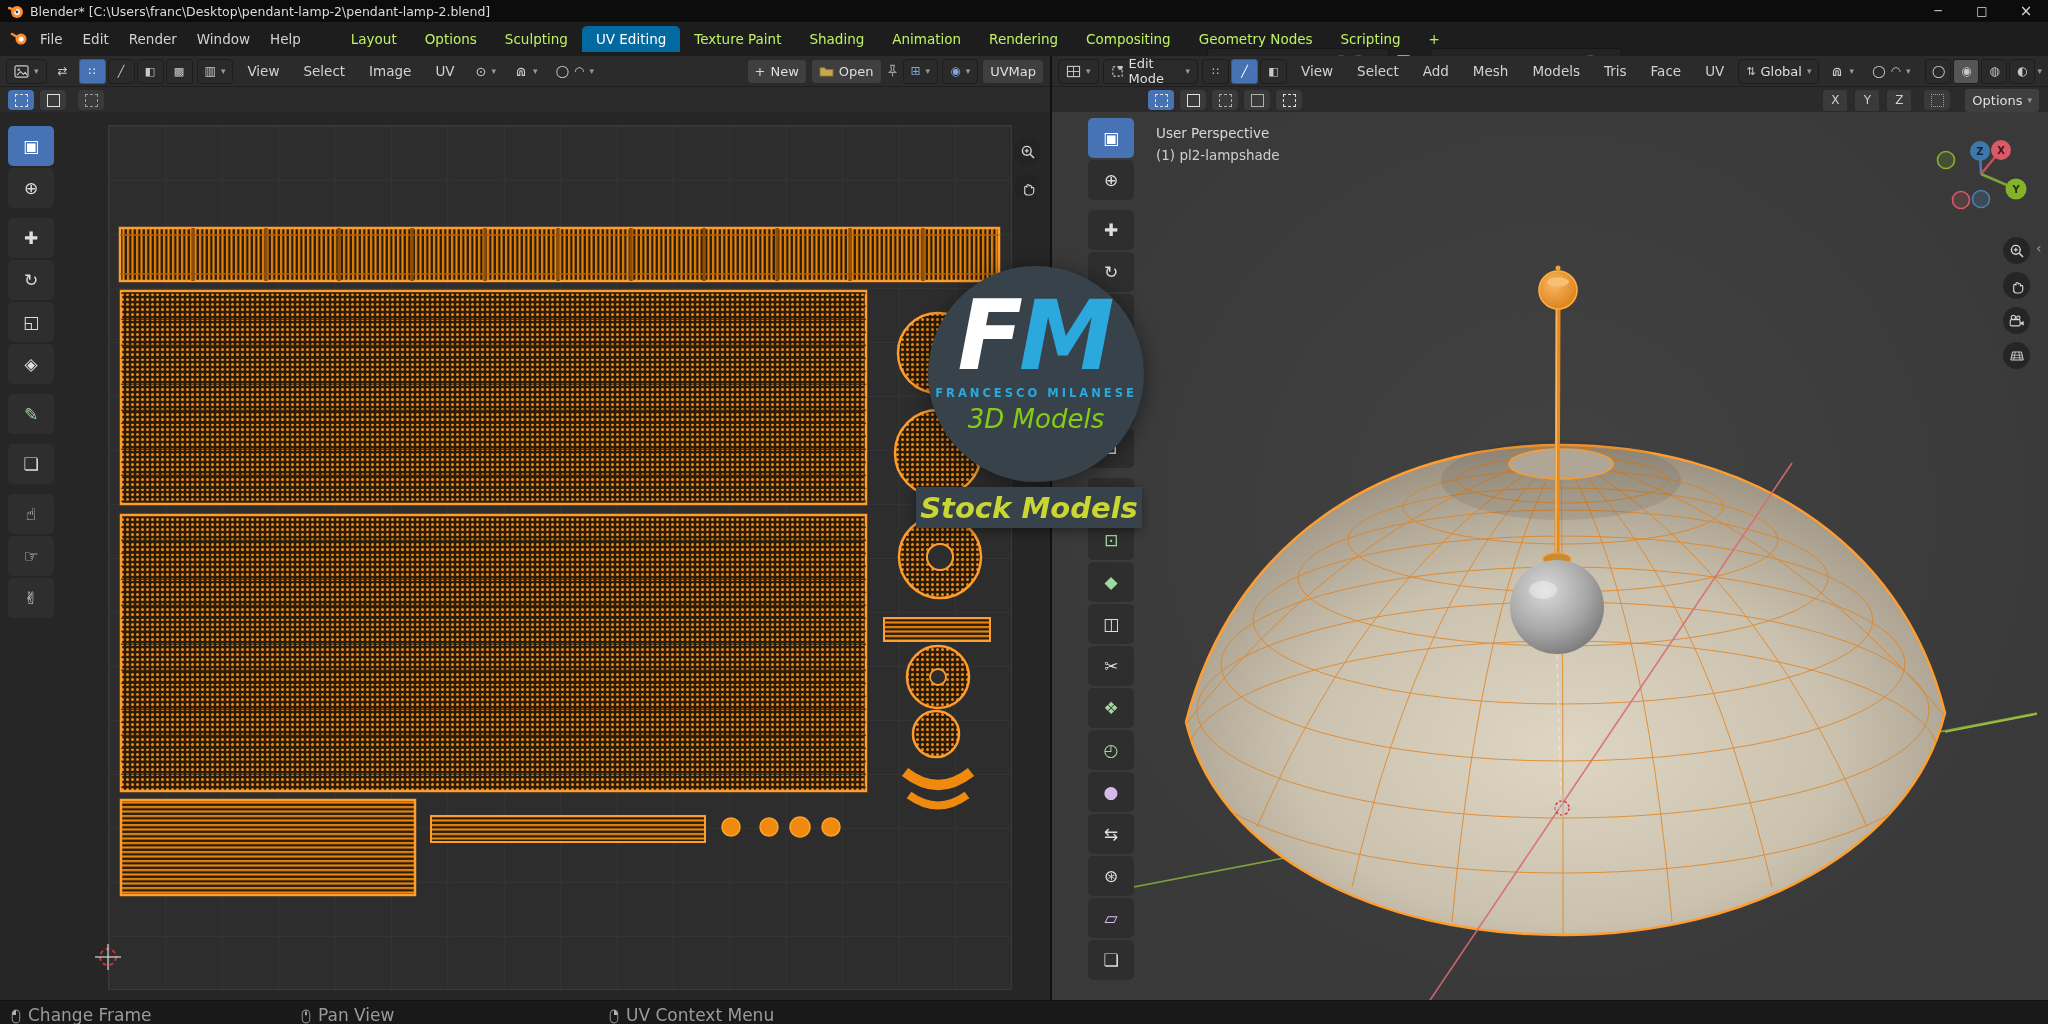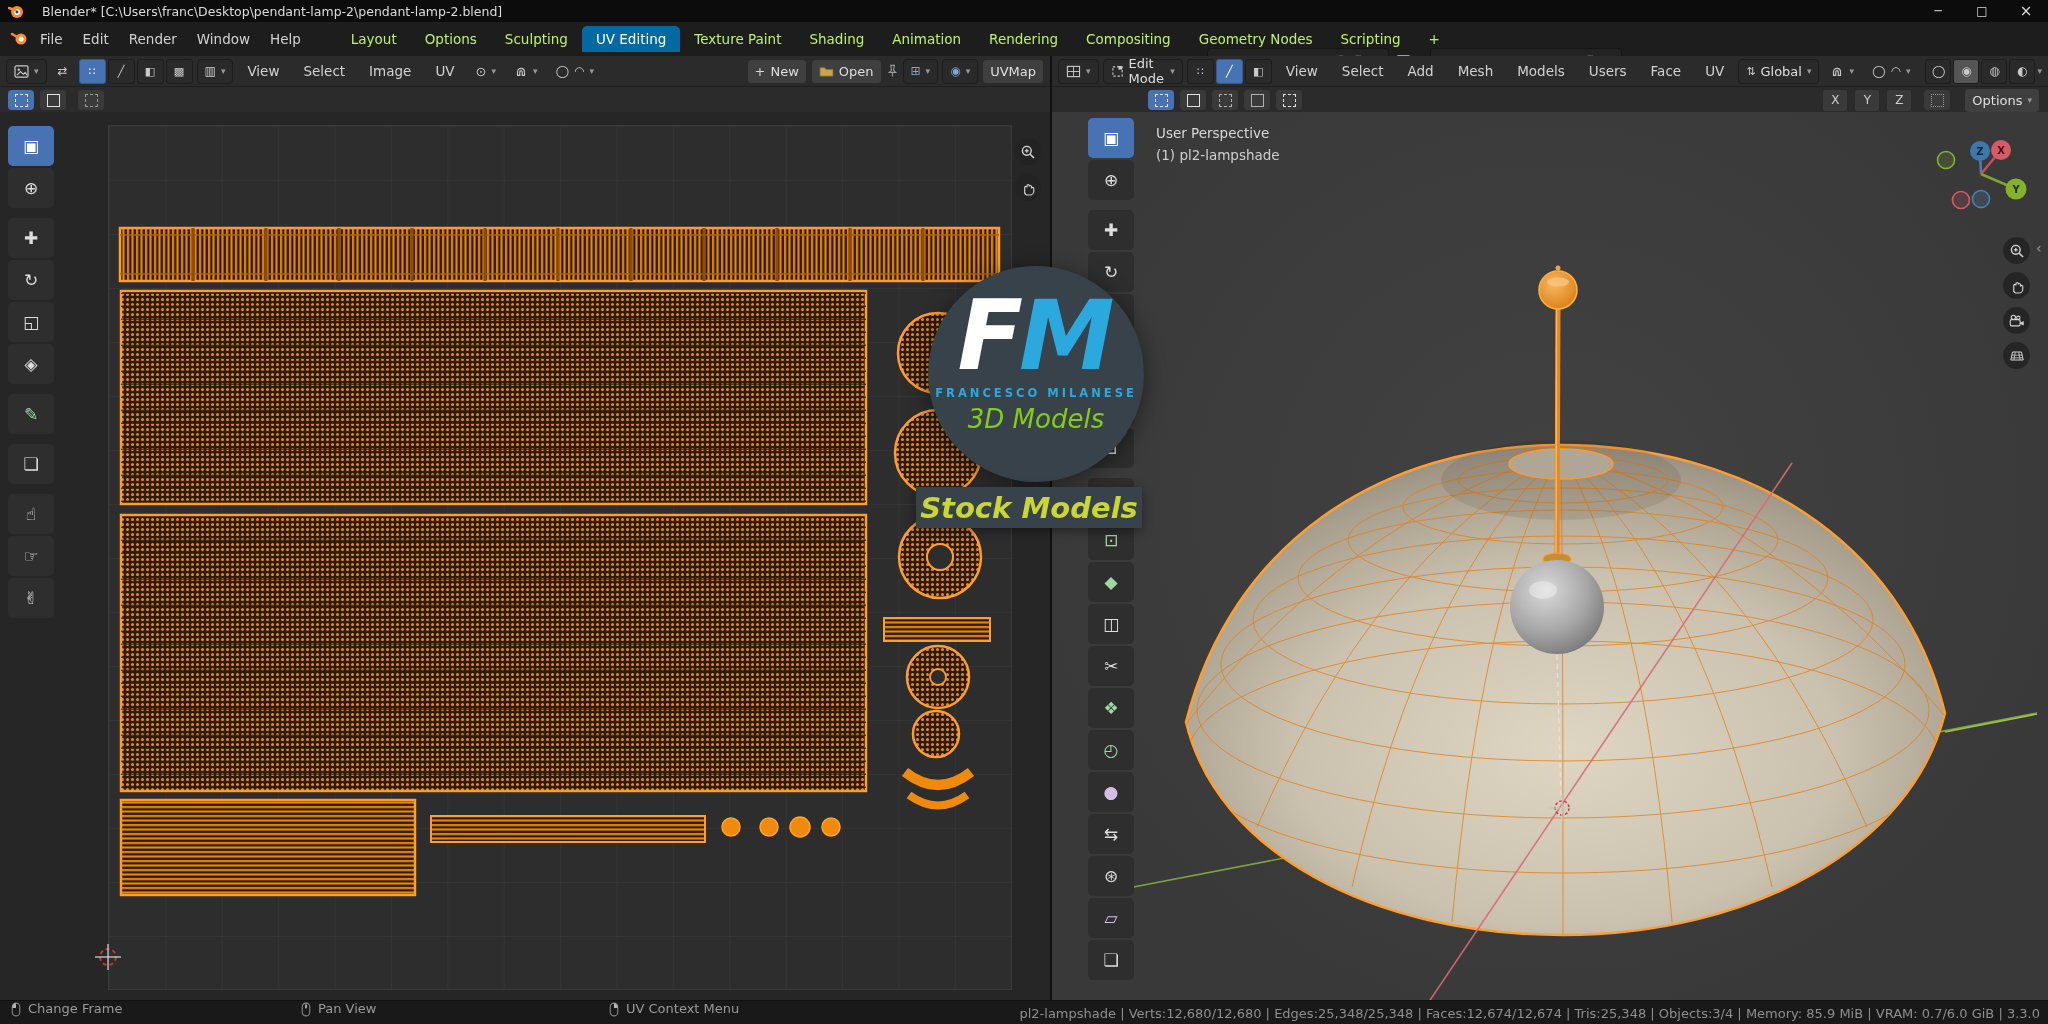--- a/index.html
+++ b/index.html
@@ -69,37 +69,37 @@
   .fmrow{display:flex;align-items:baseline;margin-top:22px;font-style:italic;font-weight:bold;}
   .fmF{font-size:96px;color:#fff;line-height:1;letter-spacing:-4px;}
   .fmM{font-size:96px;color:#2ba8de;line-height:1;}
   .wmsub{font-size:11.5px;letter-spacing:3px;color:#2ba8de;margin-top:2px;font-weight:bold;}
   .wm3d{font-size:26px;color:#84cc16;font-style:italic;margin-top:4px;}
   .wmbanner{left:916px;top:487px;width:226px;height:41px;background:#37424a;z-index:60;display:flex;
        align-items:center;justify-content:center;box-shadow:0 3px 10px rgba(0,0,0,.4);}
   .wmbanner span{font-size:29px;font-weight:bold;font-style:italic;color:#c9d633;}
   
   .statusbar{left:0;top:1000px;width:2048px;height:24px;background:#191919;border-top:1px solid #101010;}
-  .sbitem{position:absolute;top:0;height:24px;display:flex;align-items:flex-start;gap:6px;font-size:13px;color:#9a9a9a;}
+  .sbitem{position:absolute;top:0;height:24px;display:flex;align-items:flex-end;gap:6px;font-size:17px;color:#9a9a9a;}
   .sbstats{position:absolute;right:8px;top:0;height:24px;display:flex;align-items:center;font-size:13px;color:#8f8f8f;}
   svg text{font-family:"DejaVu Sans",sans-serif;}
 </style>
 </head>
 <body>
 
 <div class="app">
 
   <div class="abs titlebar">
     <svg class="abs" style="left:8px;top:3px" width="16" height="16" viewBox="0 0 16 16">
       <circle cx="9" cy="9" r="6" fill="#ff8b29"></circle>
         <circle cx="9" cy="9" r="3" fill="#fff"></circle>
       <circle cx="9" cy="9" r="1.4" fill="#1d3f6e"></circle>
         <path d="M1 5 L7 7" stroke="#ff8b29" stroke-width="2.4" stroke-linecap="round"></path>
     </svg>
-    <span class="ttext" style="margin-left:42px">Blender* [C:\Users\franc\Desktop\pendant-lamp-2\pendant-lamp-2.blend]</span>
+    <span class="ttext" style="margin-left:30px">Blender* [C:\Users\franc\Desktop\pendant-lamp-2\pendant-lamp-2.blend]</span>
     <div class="wincontrols">
       <span>─</span>
       <span>□</span>
       <span style="font-size:15px">×</span>
     </div>
   </div>
 
   <div class="abs menubar">
     <svg style="margin-left:10px" width="20" height="16" viewBox="0 0 20 16">
       <circle cx="11" cy="8" r="5.5" fill="#ff8b29"></circle>
@@ -404,21 +404,21 @@
         <span class="grp">
           <span class="modebtn">∷</span>
           <span class="modebtn active">╱</span>
           <span class="modebtn">◧</span>
         </span>
         <span class="menu">View</span>
         <span class="menu">Select</span>
         <span class="menu">Add</span>
         <span class="menu">Mesh</span>
         <span class="menu">Models</span>
-        <span class="menu">Users</span>
+        <span class="menu">Tris</span>
         <span class="menu">Face</span>
         <span class="menu">UV</span>
         <span class="hbtn">
           <span style="font-size:11px;color:#c9c9c9">⇅</span>
           <span>Global</span>
           <span class="chev">▾</span>
         </span>
         <span class="hbtn plain">
           <svg width="14" height="14" viewBox="0 0 16 16">
               <path d="M4 9 a4 4 0 0 1 8 0 v4 h-2.6 v-4 a1.4 1.4 0 0 0 -2.8 0 v4 H4 z" fill="none" stroke="#c9c9c9" stroke-width="1.3"></path>
@@ -688,16 +688,15 @@
         </svg>
       <span>Pan View</span>
     </div>
     <div class="sbitem" style="left:608px">
       <svg width="12" height="17" viewBox="0 0 16 20">
           <rect x="3" y="1.5" width="10" height="17" rx="5" fill="none" stroke="#8a8a8a" stroke-width="1.4"></rect>
           <path d="M12.8 8 v-2 a5 5 0 0 0 -4.8 -4.4 v6.4 z" fill="#b5b5b5"></path>
         </svg>
       <span>UV Context Menu</span>
     </div>
-    <div class="sbstats">pl2-lampshade | Verts:12,680/12,680 | Edges:25,348/25,348 | Faces:12,674/12,674 | Tris:25,348 | Objects:3/4 | Memory: 85.9 MiB | VRAM: 0.7/6.0 GiB | 3.3.0</div>
   </div>
 
 </div>
 
 </body></html>

